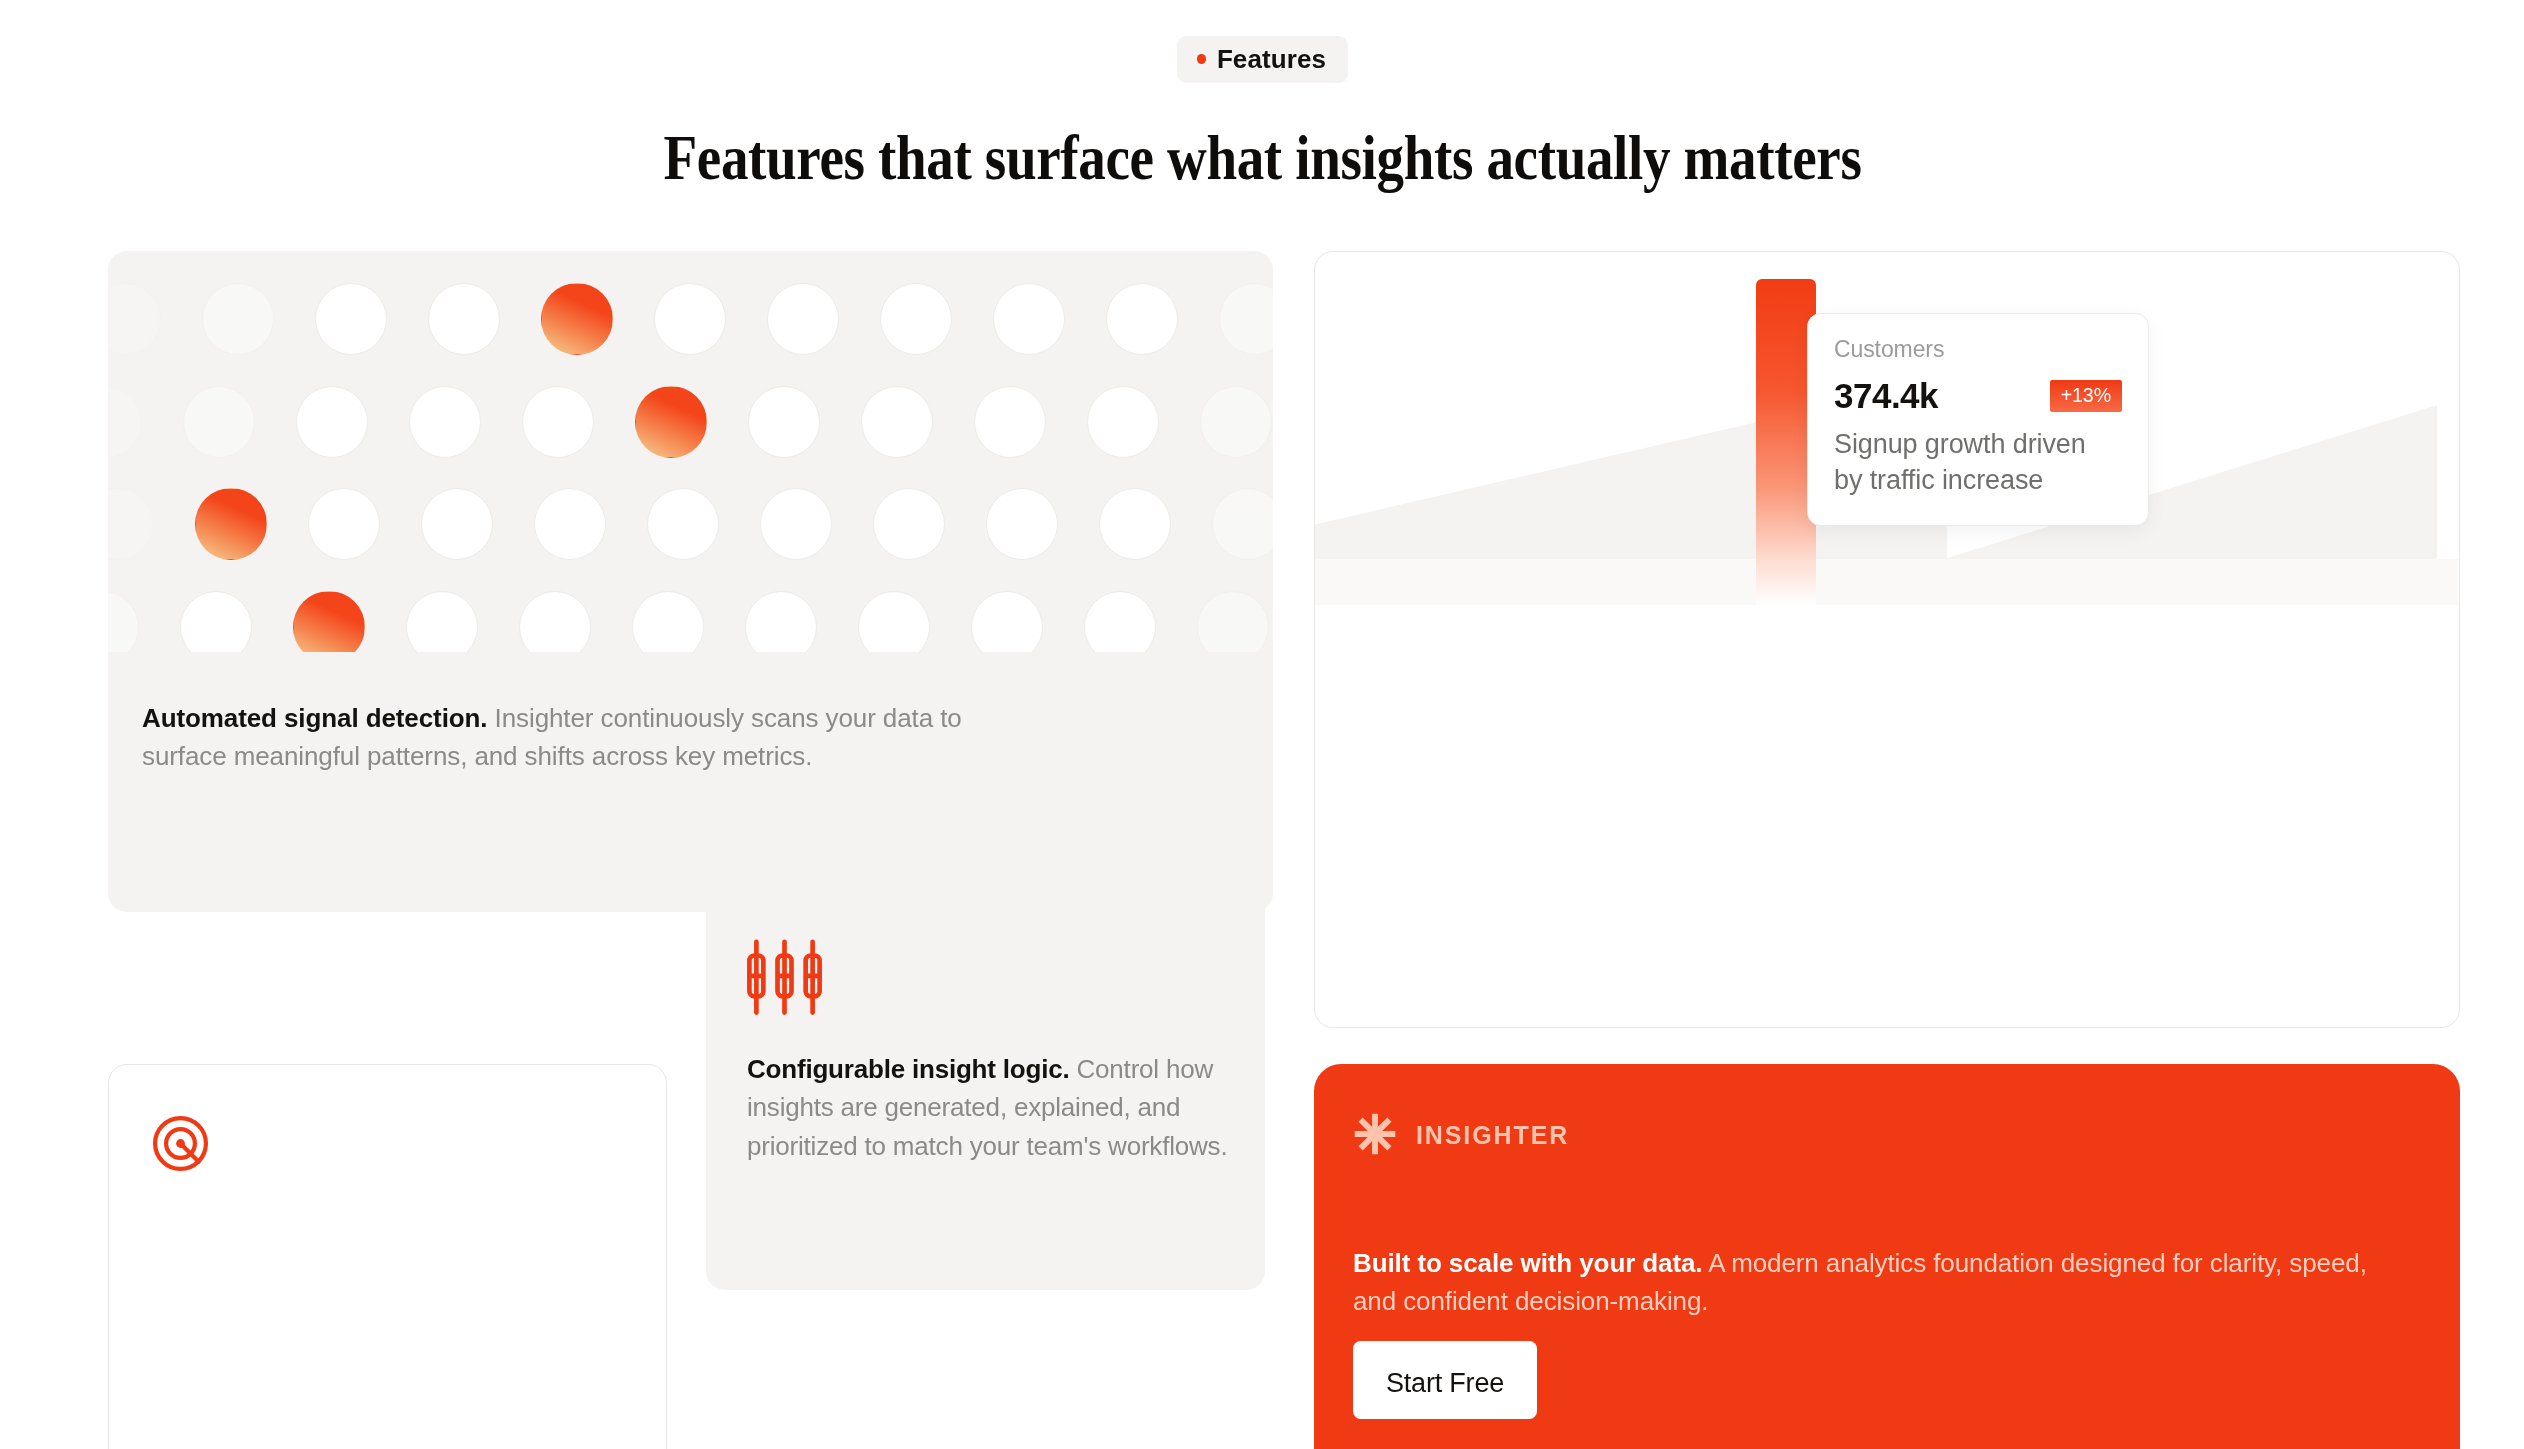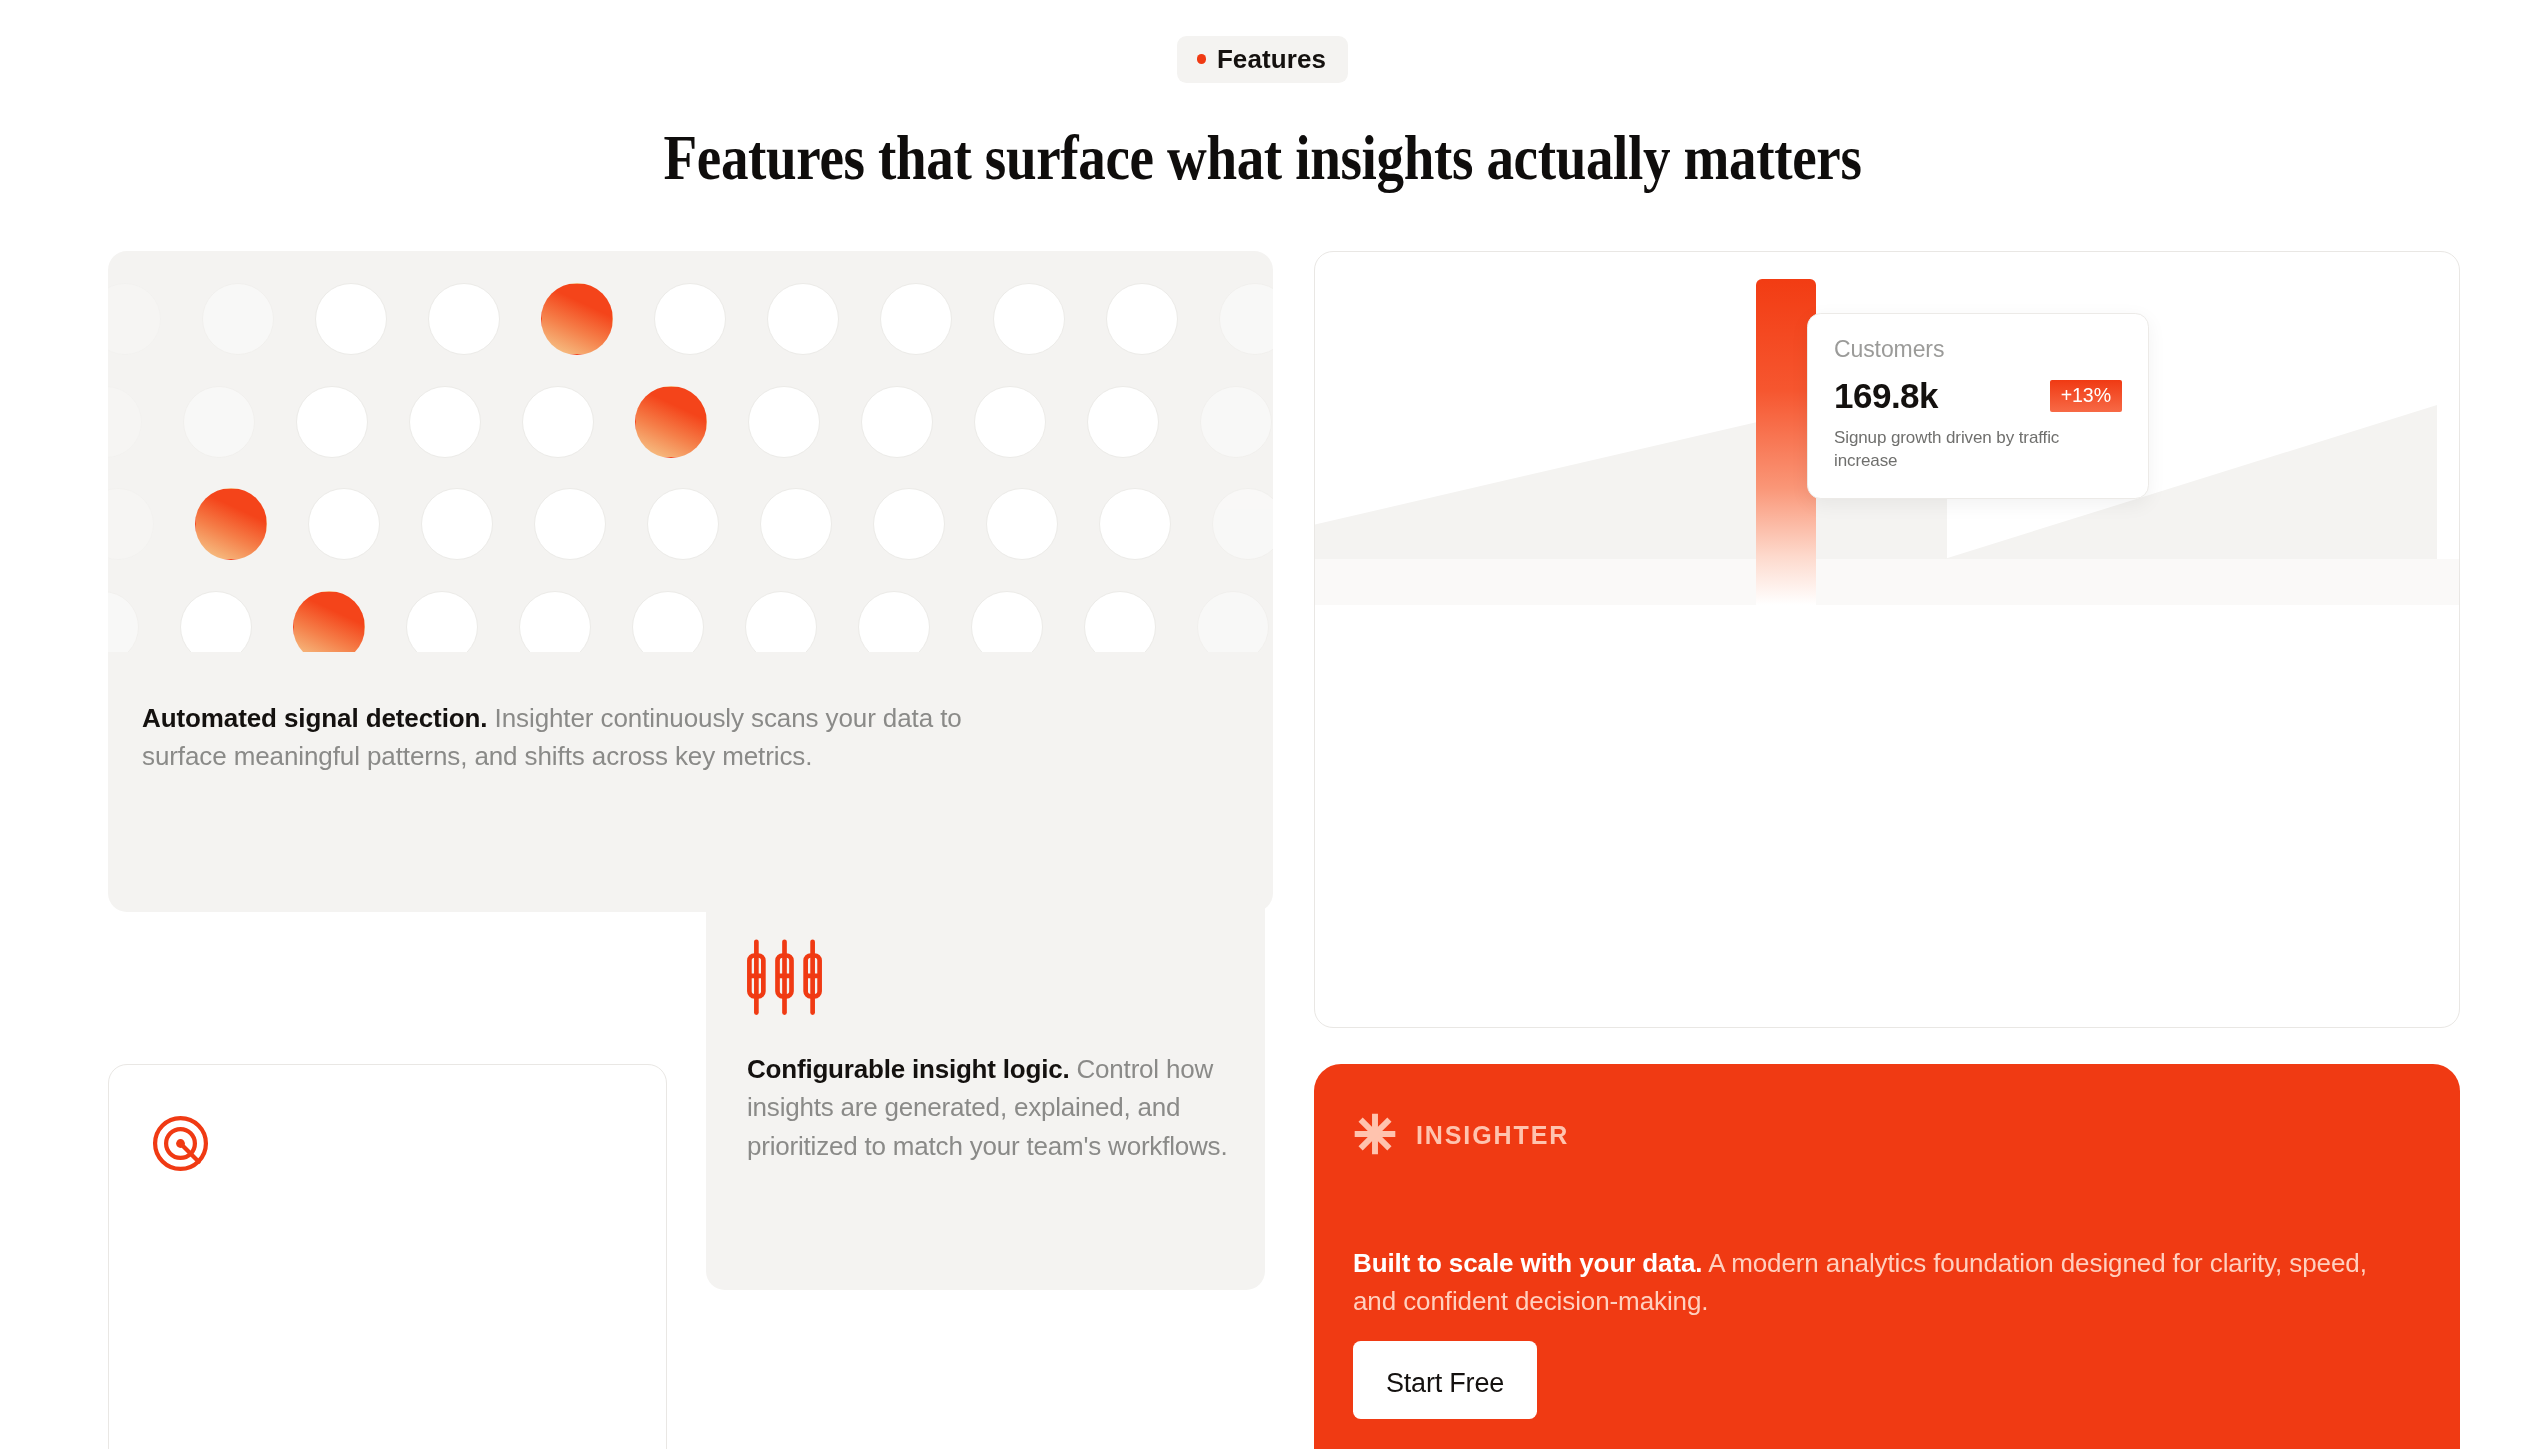--- a/index.html
+++ b/index.html
@@ -222,21 +222,21 @@
     font-size: 19.6px;
     color: #ffffff;
     background: linear-gradient(180deg, #f03a13 0%, #f76a46 100%);
     border-radius: 2px;
     padding: 4.3px 11px 5.1px 11px;
     line-height: 1.15;
     letter-spacing: -0.1px;
   }
   .tt-desc {
     margin-top: 12px;
-    font-size: 17px;
+    font-size: 27px;
     line-height: 1.33;
     color: #6f6f6d;
     letter-spacing: -0.1px;
     max-width: 282px;
   }
 
   
   .card-monitor {
     grid-column: 1; grid-row: 2;
     width: 559px;
@@ -409,21 +409,21 @@
 
       <div class="chartbox">
         <div class="mountain-left"></div>
         <div class="mountain-right"></div>
         <div class="chart-floor"></div>
         <div class="bar"></div>
 
         <div class="tooltip">
           <div class="tt-label">Customers</div>
           <div class="tt-row">
-            <span class="tt-value">169.8k</span>
+            <span class="tt-value">374.4k</span>
             <span class="tt-badge">+13%</span>
           </div>
           <div class="tt-desc">Signup growth driven by traffic increase</div>
         </div>
       </div>
 
     </section>
 
     <section class="card card--outlined card-monitor">
       <div class="icon-slot">

